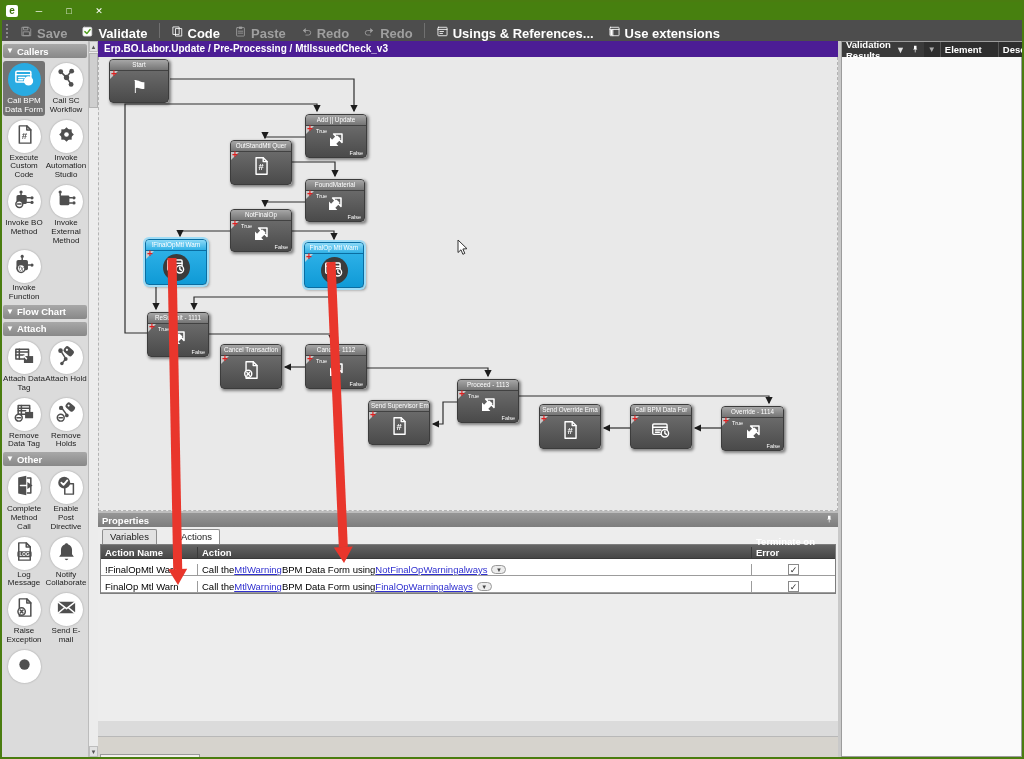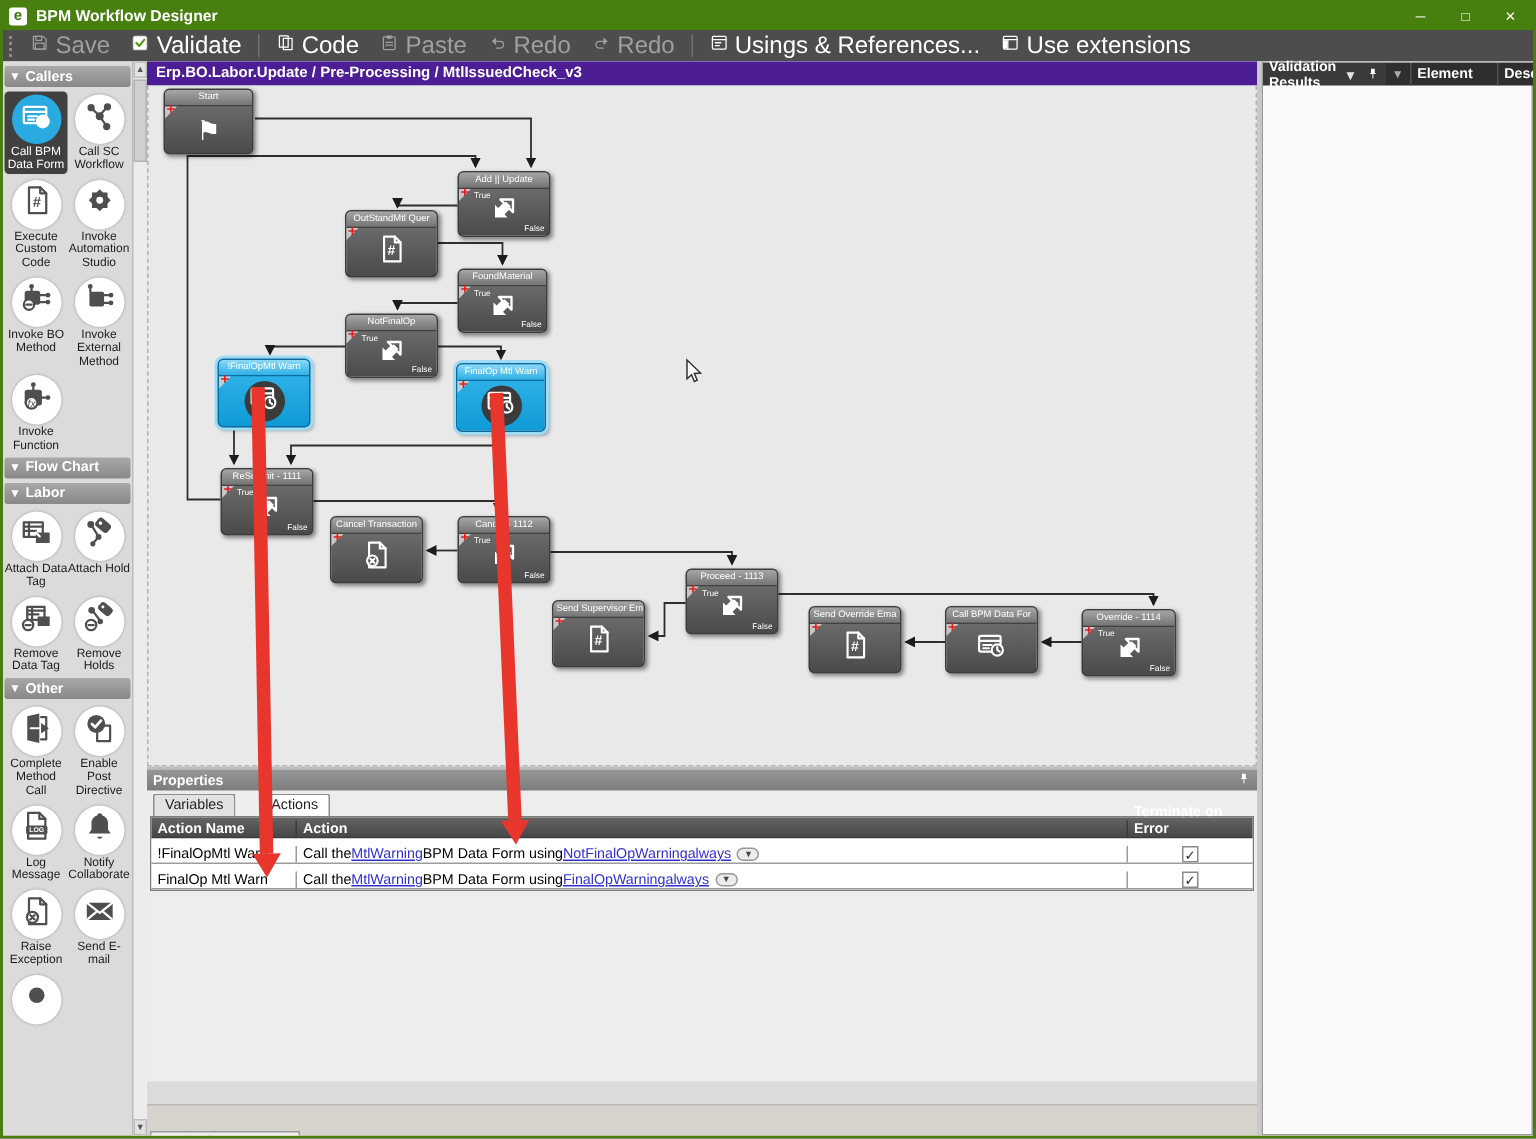--- a/index.html
+++ b/index.html
@@ -7,33 +7,33 @@
 .app{position:relative;width:1024px;height:759px;border:2px solid #4a7d10;background:#e9e9e9;overflow:hidden}
 
 .titlebar{height:18px;background:#47800f;display:flex;align-items:center;color:#fff}
 .appicon{width:12px;height:12px;background:#fff;border-radius:2px;color:#3c720c;font-weight:bold;font-size:10px;line-height:12px;text-align:center;margin:0 6px 0 4px}
 .apptitle{font-size:10.5px;font-weight:bold;flex:1}
 .wctrls{display:flex;height:100%}
 .wbtn{width:30px;display:flex;align-items:center;justify-content:center;font-size:9px;color:#fff;background:none;border:none;cursor:default}
 
 .toolbar{height:21px;background:#4d4d4d;display:flex;align-items:center;color:#fff;padding-left:2px}
 .grip{width:3px;height:14px;border-left:2px dotted #8b8b8b;margin:0 4px 0 2px}
-.titem{display:flex;align-items:center;gap:4px;font-size:16px;font-weight:normal;color:#fff;padding:0 7px;height:100%;background:none;border:none}
+.titem{display:flex;align-items:flex-end;gap:4px;font-size:13px;font-weight:bold;color:#fff;padding:0 7px;height:100%;background:none;border:none}
 .titem.disabled{color:#9f9f9f}
 .titem svg{width:13px;height:13px}
 .tsep{width:1px;height:15px;background:#707070;margin:0 4px}
 
 .main{position:relative;height:716px;background:#dbdbdb}
 
 .sidebar{position:absolute;left:0;top:0;width:86px;height:100%;overflow:hidden;background:#dbdbdb;padding:1px 1px}
 .shdr{height:14px;background:linear-gradient(#a8a8a8,#888);border-radius:2px;color:#fff;font-size:9.5px;font-weight:bold;display:flex;align-items:center;gap:3px;padding-left:3px;margin:2px 0 3px}
 .shdr .chev{font-size:8px;line-height:8px}
 .sgrid{display:grid;grid-template-columns:1fr 1fr;row-gap:2px;margin-bottom:2px}
 .sitem{display:flex;flex-direction:column;align-items:center;padding:2px 0 1px;border-radius:3px}
-.sitem.sel{background:#404040}
+.sitem.sel{background:#737373}
 .scirc{width:33px;height:33px;border-radius:50%;background:#fff;display:flex;align-items:center;justify-content:center;color:#4f4f4f;box-shadow:0 0 2px rgba(0,0,0,.3)}
 .sitem.sel .scirc{background:#29abe2;color:#fff;box-shadow:none}
 .scirc svg{width:23px;height:23px}
 .slabel{font-size:8px;color:#1c1c1c;text-align:center;line-height:1.1;margin-top:1px;max-width:42px}
 .sitem.sel .slabel{color:#fff}
 .sbscroll{position:absolute;left:86px;top:0;width:10px;height:100%;background:#ececec;border-left:1px solid #bcbcbc}
 .sbbtn{height:11px;font-size:6px;color:#555;text-align:center;line-height:10px;background:#e2e2e2;border:1px solid #bdbdbd}
 .sbbtn.b{position:absolute;bottom:0;width:100%}
 .sbthumb{height:55px;background:#cfcfcf;border:1px solid #b3b3b3;margin-top:1px}
 
@@ -94,21 +94,20 @@
 .vbody{flex:1;background:#fafafa}
 
 #overlay{position:absolute;left:0;top:0;width:100%;height:100%;pointer-events:none;z-index:60}
 </style>
 </head>
 <body>
 
 <div class="app">
   <div class="titlebar">
     <span class="appicon">e</span>
-    <span class="apptitle">BPM Workflow Designer</span>
     <span class="wctrls">
       <button class="wbtn">─</button>
       <button class="wbtn">□</button>
       <button class="wbtn">✕</button>
     </span>
   </div>
   <div class="toolbar" id="toolbar">
       <div class="grip"></div>
       <button class="titem disabled">
         <span><svg viewBox="0 0 20 20" class="ic" style="width:13px;height:13px">
@@ -269,21 +268,21 @@
             </div>
             <div class="slabel">Invoke Function</div>
           </div>
         </div>
         <div class="shdr">
           <span class="chev">▼</span>
           <span>Flow Chart</span>
         </div>
         <div class="shdr">
           <span class="chev">▼</span>
-          <span>Labor</span>
+          <span>Attach</span>
         </div>
         <div class="sgrid">
           <div class="sitem">
             <div class="scirc">
               <span><svg viewBox="0 0 20 20" class="ic" style="width:23px;height:23px">
                   <rect x="2.5" y="4.5" width="11" height="8.5"></rect>
                   <path d="M2.5 7h11M2.5 9.5h7M5.5 4.5v8.5"></path>
                   <path d="M9.5 10.5h8v6h-8z" fill="currentColor" stroke="none"></path>
                   <path d="M9.5 10.5l2.2 2.2" stroke="#fff"></path>
                 </svg></span>

